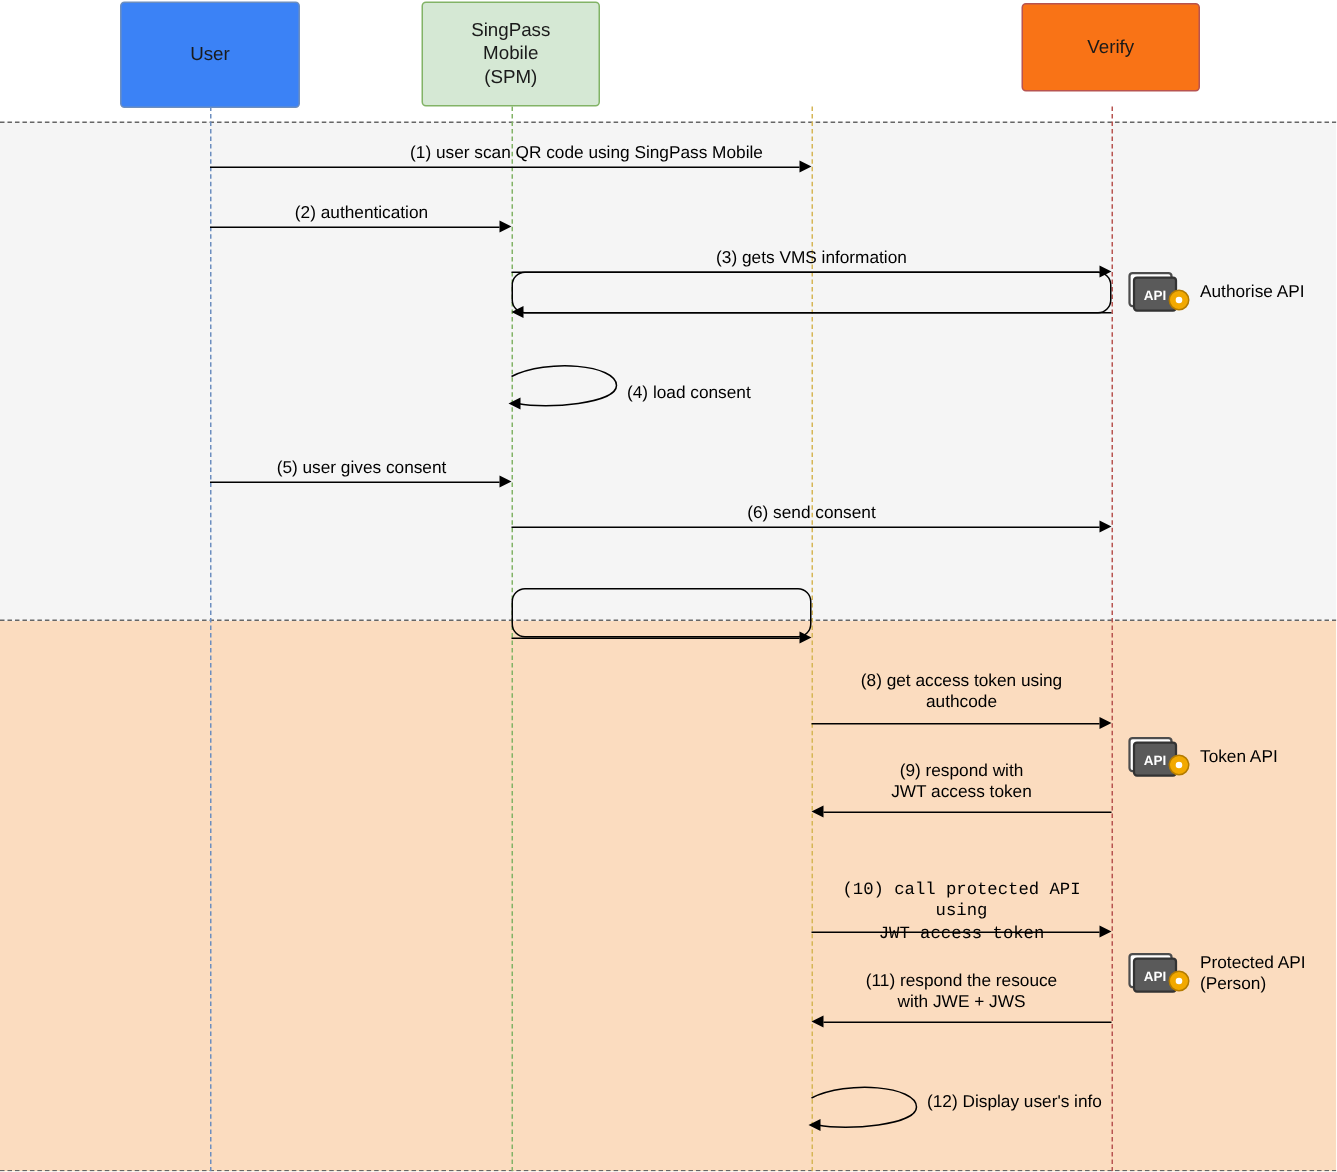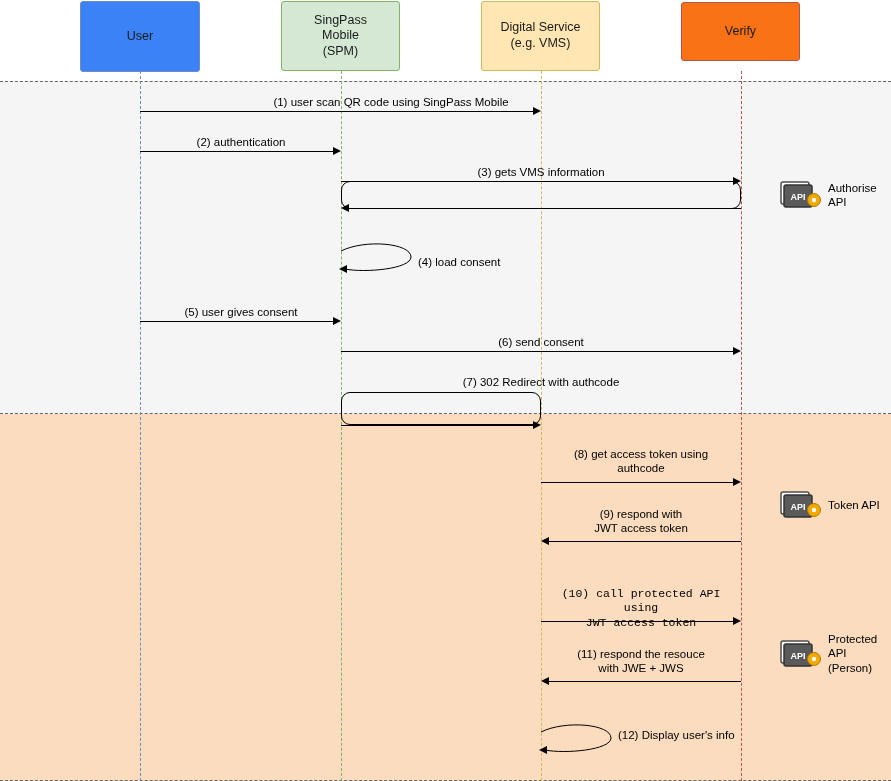--- a/index.html
+++ b/index.html
@@ -85,21 +85,20 @@
     position: absolute;
     display: flex;
     align-items: center;
     gap: 6px;
   }
   .api-icon {
     position: relative;
     width: 42px;
     height: 34px;
     flex: none;
-    margin-left: 28px;
   }
   .api-label {
     font-size: 11.5px;
     color: #000000;
     line-height: 1.25;
     white-space: pre-line;
   }
 </style>
 </head>
 <body>
@@ -115,24 +114,20 @@
   <div class="lifeline" style="left:741px;top:71px;height:710px;border-left-color:#b85450;"></div>
 
   <div class="actor-box" style="left:80px;top:1px;width:120px;height:71px;background:#3b82f6;border:1px solid #6c8ebf;">
     <span>User</span>
   </div>
   <div class="actor-box" style="left:281px;top:1px;width:119px;height:70px;background:#d5e8d4;border:1px solid #82b366;">
     <span>SingPass
 Mobile
 (SPM)</span>
   </div>
-  <div class="actor-box" style="left:481px;top:1px;width:119px;height:70px;background:#ffe6b3;border:1px solid #d6b656;">
-    <span>Digital Service
-(e.g. VMS)</span>
-  </div>
   <div class="actor-box" style="left:681px;top:2px;width:119px;height:59px;background:#f97316;border:1px solid #b85450;">
     <span>Verify</span>
   </div>
 
   <div class="roundbox" style="left:341px;top:181px;width:400px;height:28px;"></div>
   <div class="roundbox" style="left:341px;top:392px;width:200px;height:33px;"></div>
 
   <div class="msg-line" style="left:140px;top:111px;width:393px;"></div>
   <div class="arrow-r" style="left:533px;top:107px;"></div>
   <div class="msg-label" style="left:191px;top:95px;width:400px;">(1) user scan QR code using SingPass Mobile</div>
@@ -157,21 +152,20 @@
   <div class="msg-line" style="left:140px;top:321px;width:193px;"></div>
   <div class="arrow-r" style="left:333px;top:317px;"></div>
   <div class="msg-label" style="left:141px;top:305px;width:200px;">(5) user gives consent</div>
 
   <div class="msg-line" style="left:341px;top:351px;width:392px;"></div>
   <div class="arrow-r" style="left:733px;top:347px;"></div>
   <div class="msg-label" style="left:341px;top:335px;width:400px;">(6) send consent</div>
 
   <div class="msg-line" style="left:341px;top:425px;width:192px;"></div>
   <div class="arrow-r" style="left:533px;top:421px;"></div>
-  <div class="msg-label" style="left:341px;top:375px;width:400px;">(7) 302 Redirect with authcode</div>
 
   <div class="msg-line" style="left:541px;top:482px;width:192px;"></div>
   <div class="arrow-r" style="left:733px;top:478px;"></div>
   <div class="msg-label" style="left:541px;top:447px;width:200px;">(8) get access token using
 authcode</div>
 
   <div class="msg-line" style="left:549px;top:541px;width:192px;"></div>
   <div class="arrow-l" style="left:541px;top:537px;"></div>
   <div class="msg-label" style="left:541px;top:507px;width:200px;">(9) respond with
 JWT access token</div>

